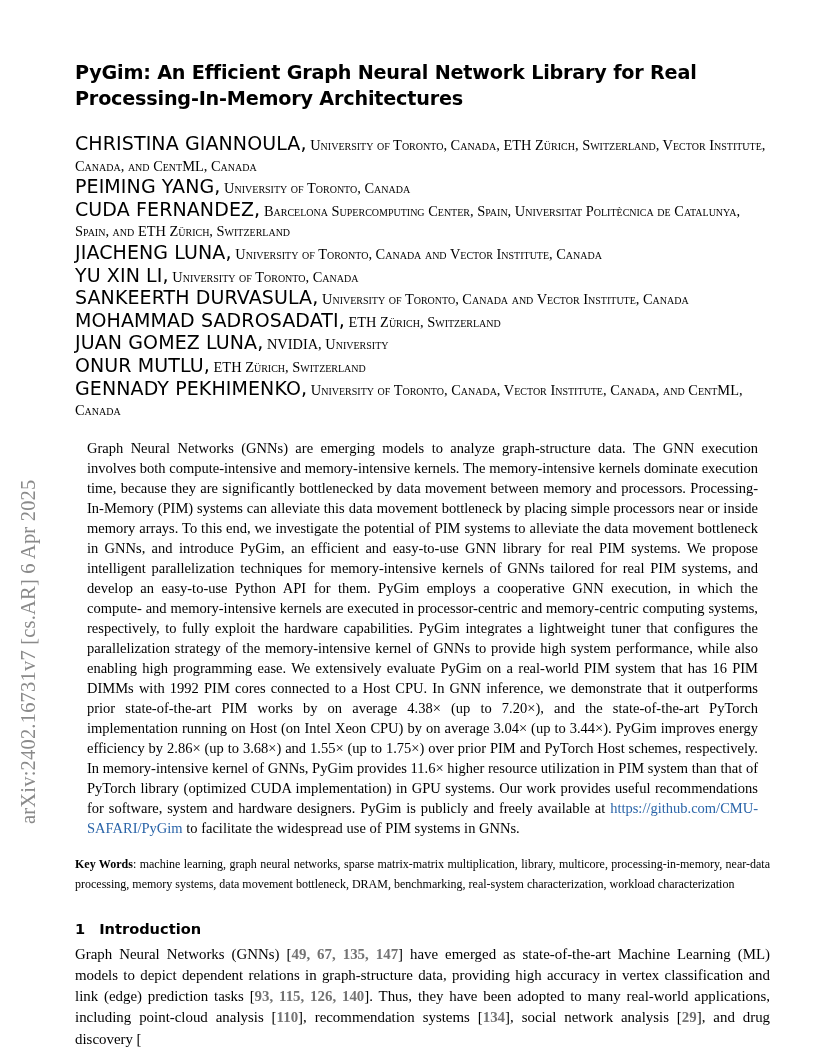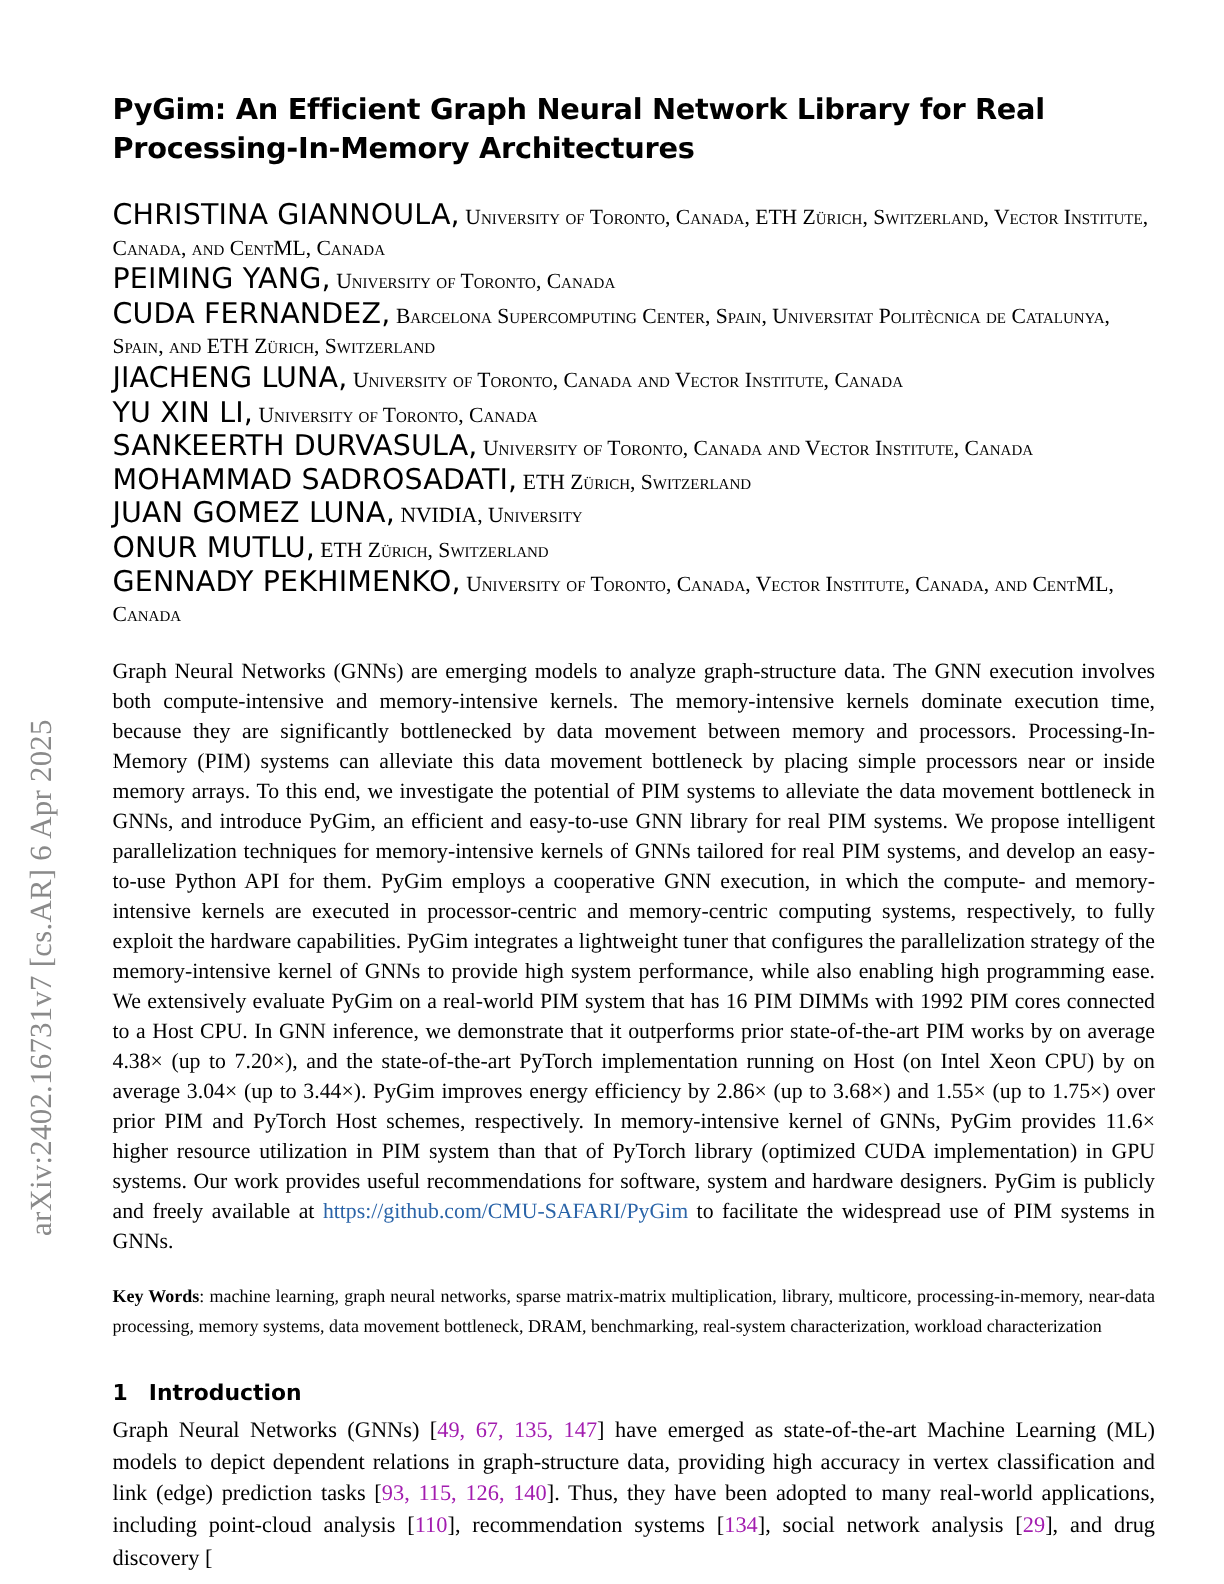--- a/index.html
+++ b/index.html
@@ -89,21 +89,21 @@
   
   .abstract {
     margin-top: 17px;
     font-family: "Liberation Serif", serif;
     font-size: 14.5px;
     line-height: 20.0px;
     text-align: justify;
     text-justify: inter-word;
     hyphens: none;
   }
-  .abstract p { margin: 0; }
+  .abstract p { margin: 12px; }
 
   .link {
     color: #2a64a8;
     text-decoration: none;
   }
 
   .keywords {
     margin-top: 16px;
     font-family: "Liberation Serif", serif;
     font-size: 12px;
@@ -124,21 +124,22 @@
   }
   .section-body {
     font-family: "Liberation Serif", serif;
     font-size: 14.9px;
     line-height: 21.2px;
     text-align: justify;
   }
   .section-body p { margin: 0; }
 
   .cite {
-    color: #a21caf;
+    color: #737373;
+    font-weight: bold;
   }
 </style>
 </head>
 <body>
 
 <div class="page">
 
   <div class="arxiv-stamp">
     <span class="stamp-text">arXiv:2402.16731v7  [cs.AR]  6 Apr 2025</span>
   </div>

